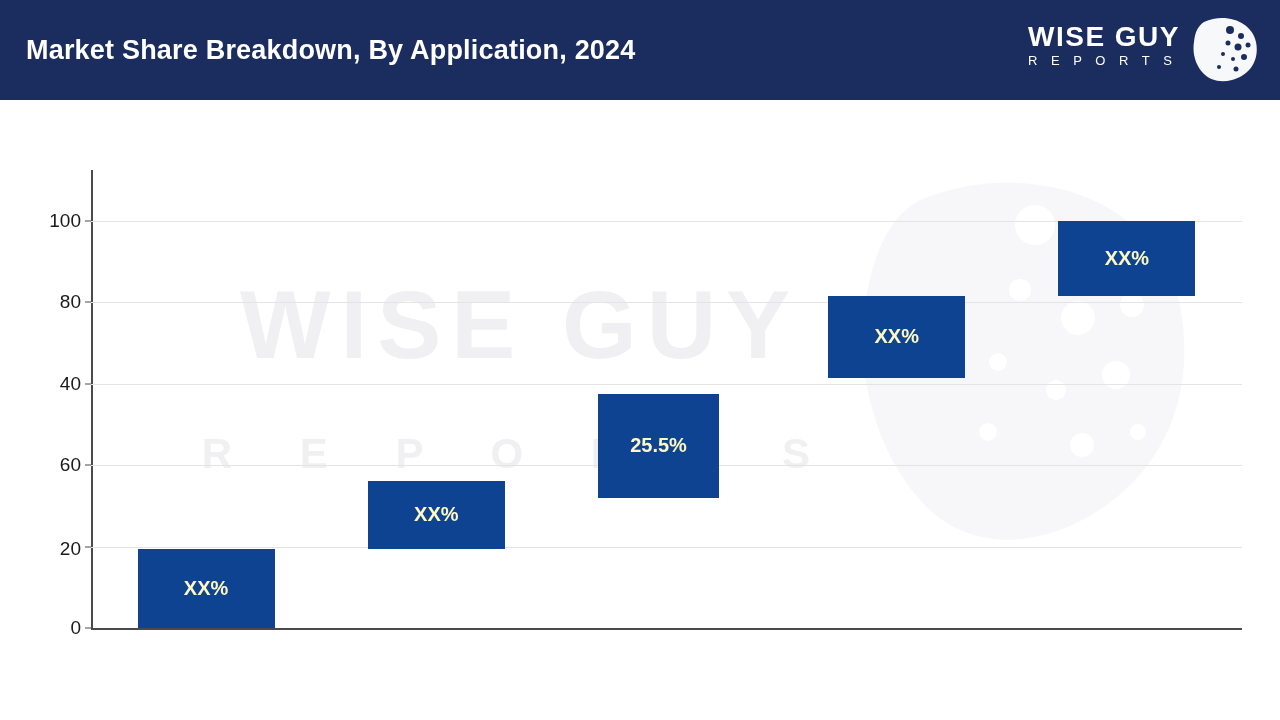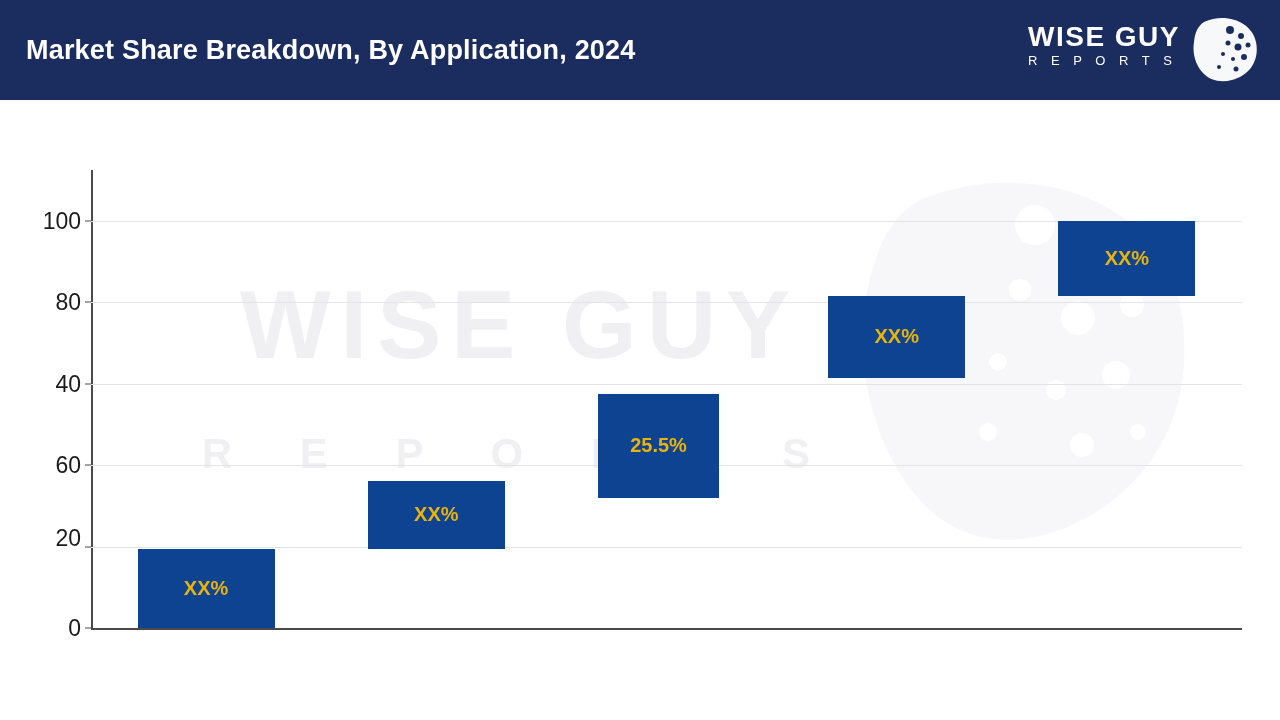--- a/index.html
+++ b/index.html
@@ -142,41 +142,41 @@
     top: 528px;
     width: 1151px;
     height: 2px;
     background: #4a4a4a;
   }
   .ytick {
     position: absolute;
     right: 100%;
     margin-right: 10px;
     transform: translateY(-50%);
-    font-size: 23px;
+    font-size: 19px;
     color: #1a1a1a;
     white-space: nowrap;
   }
   .ytick-mark {
     position: absolute;
     right: 100%;
     width: 6px;
     height: 1px;
     background: #4a4a4a;
     transform: translateY(-50%);
   }
   .bar {
     position: absolute;
     background: #0d4391;
     display: flex;
     align-items: center;
     justify-content: center;
   }
   .bar-label {
-    color: #eab308;
+    color: #fef9c3;
     font-size: 20px;
     font-weight: bold;
     white-space: nowrap;
   }
   .cat-label {
     position: absolute;
     top: 538px;
     text-align: center;
     font-size: 15px;
     font-weight: bold;
@@ -233,21 +233,21 @@
       </svg>
     </div>
 
     <div class="axis-y"></div>
     <div class="axis-x"></div>
 
     <div class="plot" id="plot">
         <div class="ytick" style="top: 448px;">0</div>
         <div class="ytick-mark" style="top: 448px;"></div>
         <div class="gridline" style="top: 366.545px;"></div>
-        <div class="ytick" style="top: 358px; margin-left: 35px;">20</div>
+        <div class="ytick" style="top: 369px; margin-left: 35px;">20</div>
         <div class="ytick-mark" style="top: 366.545px;"></div>
         <div class="gridline" style="top: 285.091px;"></div>
         <div class="ytick" style="top: 285.091px;">60</div>
         <div class="ytick-mark" style="top: 285.091px;"></div>
         <div class="gridline" style="top: 203.636px;"></div>
         <div class="ytick" style="top: 203.636px;">40</div>
         <div class="ytick-mark" style="top: 203.636px;"></div>
         <div class="gridline" style="top: 122.182px;"></div>
         <div class="ytick" style="top: 122.182px;">80</div>
         <div class="ytick-mark" style="top: 122.182px;"></div>

